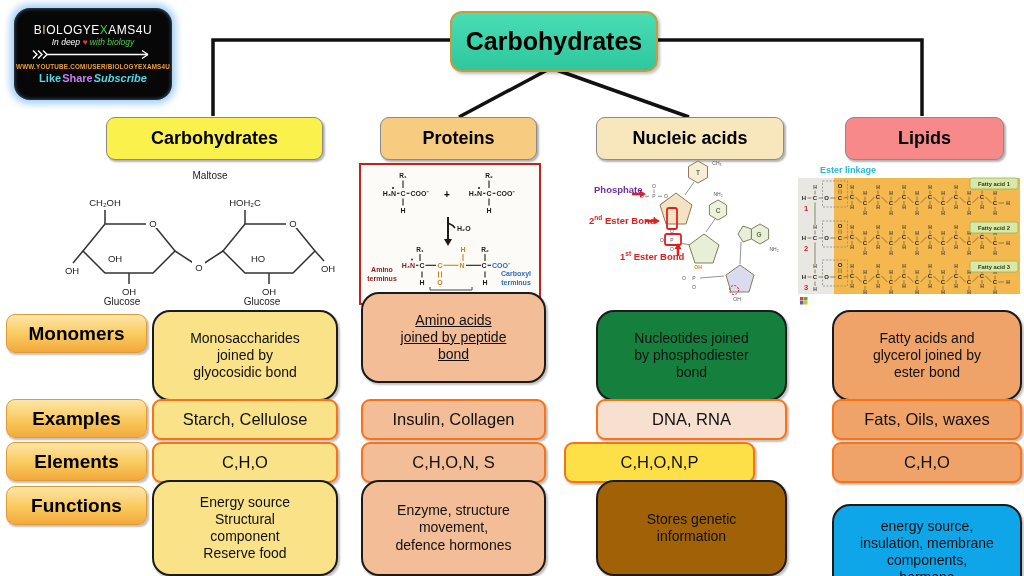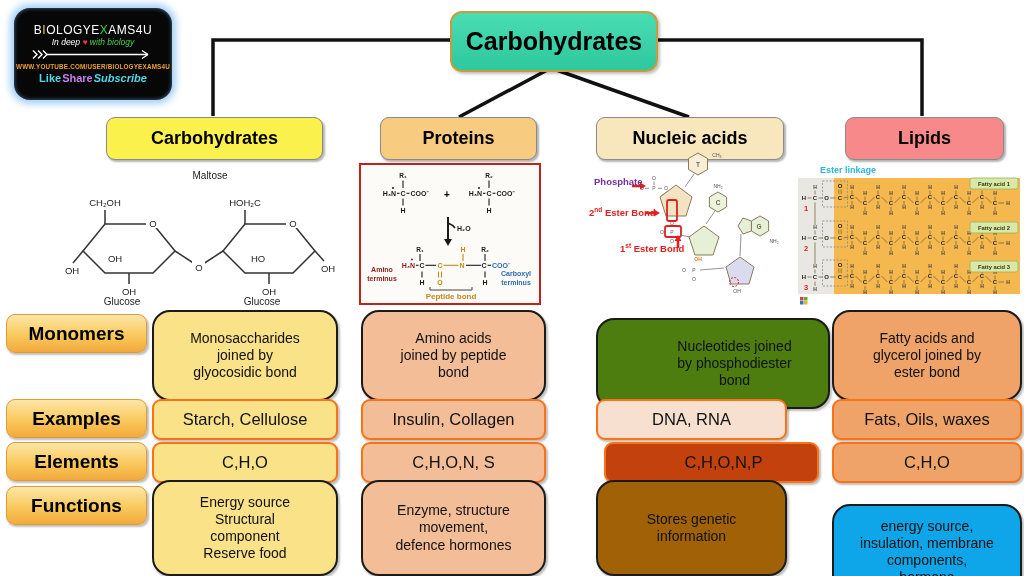--- a/index.html
+++ b/index.html
@@ -185,21 +185,21 @@
   <text x="122" y="120" text-anchor="middle" class="pt">H</text>
   <path d="M67 122 L67 125 L109 125 L109 122" stroke="#444" stroke-width="1" fill="none"></path>
   <text x="88" y="134" text-anchor="middle" style="font-size: 8px; font-weight: bold; color: rgb(200, 134, 27); fill: rgb(200, 134, 27);">Peptide bond</text>
   <text x="19" y="107" text-anchor="middle" class="pt" style="color: rgb(139, 26, 26); fill: rgb(139, 26, 26);">Amino</text>
   <text x="19" y="116" text-anchor="middle" class="pt" style="color: rgb(139, 26, 26); fill: rgb(139, 26, 26);">terminus</text>
   <text x="153" y="111" text-anchor="middle" class="pt" style="color: rgb(43, 108, 184); fill: rgb(43, 108, 184);">Carboxyl</text>
   <text x="153" y="120" text-anchor="middle" class="pt" style="color: rgb(43, 108, 184); fill: rgb(43, 108, 184);">terminus</text>
 </svg>
 </div>
 
-<div class="abs" style="left:588px;top:144px;width:202px;height:150px">
+<div class="abs" style="left:588px;top:152px;width:202px;height:150px">
 <svg width="202" height="150" viewBox="0 0 202 150">
 
   <text x="66" y="36" class="nt">O</text>
   <line class="nl" x1="66" y1="37.5" x2="66" y2="41"></line>
   <text x="54" y="46" class="nt">O</text>
   <line class="nl" x1="57" y1="44.3" x2="61" y2="44.3"></line>
   <text x="66" y="46" class="nt">P</text>
   <line class="nl" x1="70" y1="44.3" x2="74" y2="44.3"></line>
   <text x="78" y="46" class="nt">O</text>
   <line class="nl" x1="80" y1="47" x2="73" y2="52"></line>
@@ -541,38 +541,38 @@
   </svg>
 
 <div class="abs rowlbl" style="top:314px">Monomers</div>
 <div class="abs rowlbl" style="top:399px">Examples</div>
 <div class="abs rowlbl" style="top:442px">Elements</div>
 <div class="abs rowlbl" style="top:486px">Functions</div>
 
 <div class="abs cbox b-dark" style="left: 152px; top: 310px; width: 182px; height: 87px; background: rgb(250, 226, 137);">Monosaccharides
 joined by
 glyocosidic bond</div>
-<div class="abs cbox b-dark" style="left: 361px; top: 310px; width: 181px; height: 87px; background: rgb(243, 189, 151);">Amino acids
+<div class="abs cbox b-dark" style="left: 361px; top: 292px; width: 181px; height: 87px; background: rgb(243, 189, 151); text-decoration: underline;">Amino acids
 joined by peptide
 bond</div>
-<div class="abs cbox b-dark" style="left: 596px; top: 318px; width: 187px; height: 87px; background: #4d7c0f; padding-left: 43px;">Nucleotides joined
+<div class="abs cbox b-dark" style="left: 596px; top: 310px; width: 187px; height: 87px; background: #15803d;">Nucleotides joined
 by phosphodiester
 bond</div>
 <div class="abs cbox b-dark" style="left: 832px; top: 310px; width: 186px; height: 87px; background: rgb(239, 163, 105);">Fatty acids and
 glycerol joined by
 ester bond</div>
 
 <div class="abs cbox b-blue" style="left: 152px; top: 399px; width: 182px; height: 37px; background: rgb(250, 226, 137);">Starch, Cellulose</div>
 <div class="abs cbox b-blue" style="left: 361px; top: 399px; width: 181px; height: 37px; background: rgb(243, 189, 151);">Insulin, Collagen</div>
 <div class="abs cbox b-blue" style="left: 596px; top: 399px; width: 187px; height: 37px; background: rgb(248, 224, 208);">DNA, RNA</div>
 <div class="abs cbox b-blue" style="left: 832px; top: 399px; width: 186px; height: 37px; background: rgb(239, 163, 105);">Fats, Oils, waxes</div>
 
 <div class="abs cbox b-blue" style="left: 152px; top: 442px; width: 182px; height: 37px; background: rgb(250, 226, 137);">C,H,O</div>
 <div class="abs cbox b-blue" style="left: 361px; top: 442px; width: 181px; height: 37px; background: rgb(243, 189, 151);">C,H,O,N, S</div>
-<div class="abs cbox b-blue" style="left: 604px; top: 442px; width: 187px; height: 37px; background: #c2410c; padding-left: 24px;">C,H,O,N,P</div>
+<div class="abs cbox b-blue" style="left: 564px; top: 442px; width: 187px; height: 37px; background: #fde047;">C,H,O,N,P</div>
 <div class="abs cbox b-blue" style="left: 832px; top: 442px; width: 186px; height: 37px; background: rgb(239, 163, 105);">C,H,O</div>
 
 <div class="abs cbox b-dark" style="left: 152px; top: 480px; width: 182px; height: 92px; background: rgb(250, 226, 137);">Energy source
 Structural
 component
 Reserve food</div>
 <div class="abs cbox b-dark" style="left: 361px; top: 480px; width: 181px; height: 92px; background: rgb(243, 189, 151);">Enzyme, structure
 movement,
 defence hormones</div>
 <div class="abs cbox b-dark" style="left: 596px; top: 480px; width: 187px; height: 92px; background: #a16207;">Stores genetic

